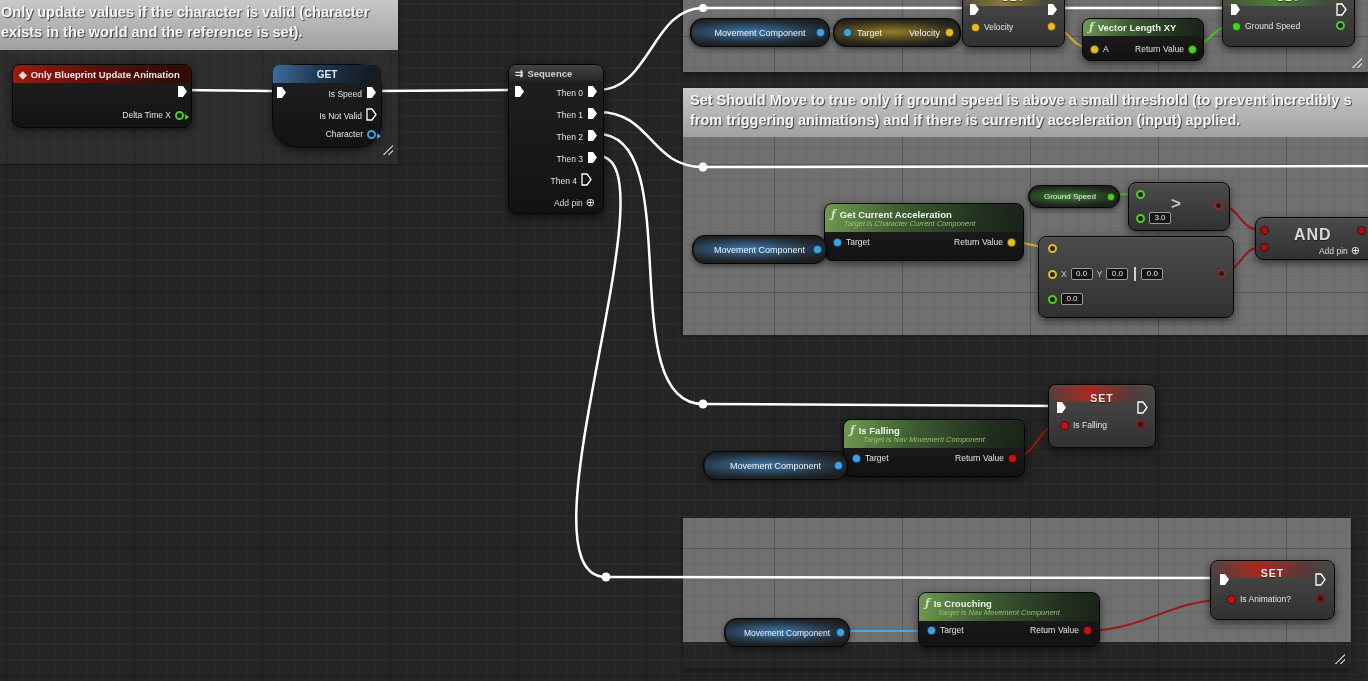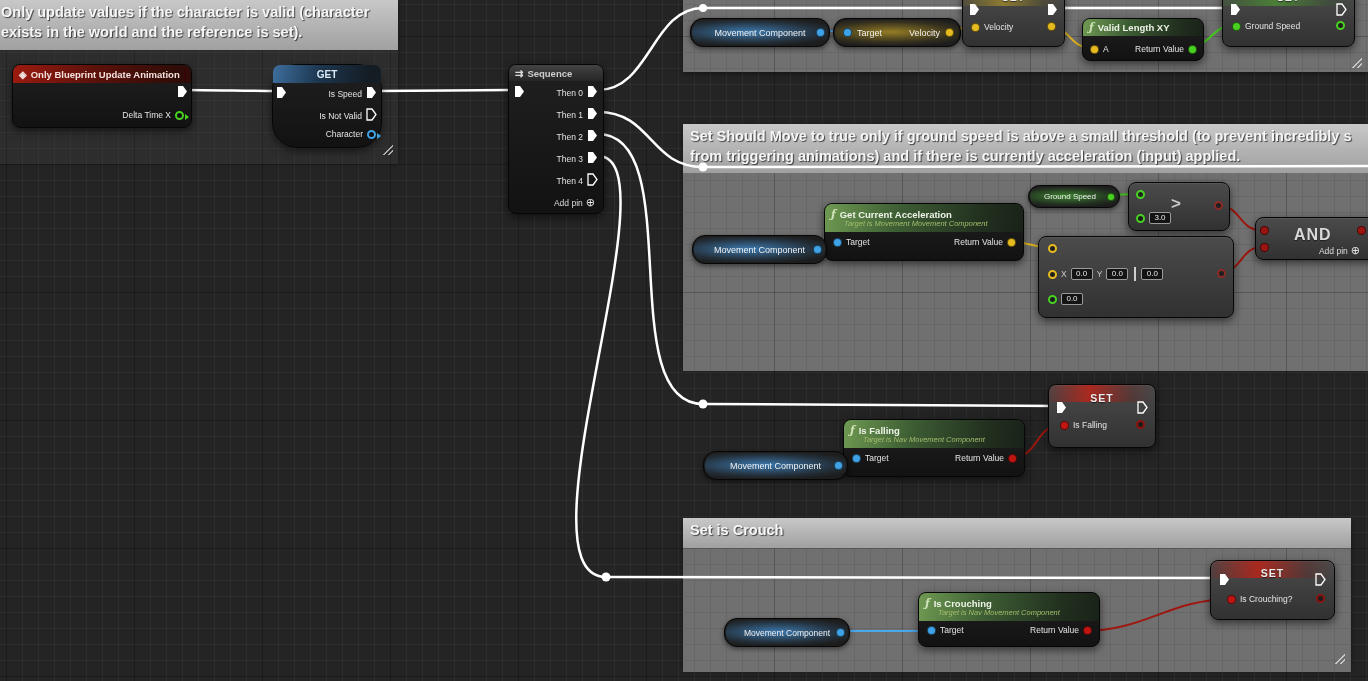--- a/index.html
+++ b/index.html
@@ -110,33 +110,30 @@
     </div>
     <div class="comment-body dark" style="height:114px;"></div>
     <div class="resize-handle" style="right:5px;bottom:5px;"></div>
   </div>
 
   <div class="comment" style="left:683px;top:0;width:685px;height:72px;">
     <div class="comment-body" style="height:72px;"></div>
     <div class="resize-handle" style="right:6px;bottom:4px;"></div>
   </div>
 
-  <div class="comment" style="left:683px;top:88px;width:685px;height:243px;margin-top:36px;">
+  <div class="comment" style="left:683px;top:88px;width:685px;height:243px;">
     <div class="comment-header" style="height:45px;">
       <div>Set Should Move to true only if ground speed is above a small threshold (to prevent incredibly s</div>
       <div>from triggering animations) and if there is currently acceleration (input) applied.</div>
     </div>
     <div class="comment-body" style="height:198px;"></div>
   </div>
 
 
   <div class="comment" style="left:683px;top:518px;width:668px;height:150px;">
-    <div class="comment-header" style="height:26px;">
-      <div>Set is Crouch</div>
-    </div>
     <div class="comment-body" style="height:124px;"></div>
     <div class="resize-handle" style="right:6px;bottom:4px;"></div>
   </div>
 
   <svg class="wires" width="1368" height="681" viewBox="0 0 1368 681">
     <g fill="none" stroke="#ffffff" stroke-width="2.5">
       <path d="M183,90 C215,90 248,91 277,91"></path>
       <path d="M375,91 C425,91 465,90 514,90"></path>
       <path d="M598,90 C650,90 652,8 703,8 L972,8"></path>
       <path d="M1050,8 L1232,8"></path>
@@ -245,21 +242,21 @@
       <span><svg width="11" height="13">
             <path d="M1,1 L6,1 L10,6.5 L6,12 L1,12 Z" fill="#fff"></path>
           </svg></span>
     </div>
     <div class="pr" style="right:5px;top:86px;">
       <span>Then 3</span>
       <span><svg width="11" height="13">
             <path d="M1,1 L6,1 L10,6.5 L6,12 L1,12 Z" fill="#fff"></path>
           </svg></span>
     </div>
-    <div class="pr" style="right:5px;top:108px;">
+    <div class="pr" style="right:11px;top:108px;">
       <span>Then 4</span>
       <span><svg width="11" height="13">
             <path d="M1,1 L6,1 L10,6.5 L6,12 L1,12 Z" fill="none" stroke="#fff" stroke-width="1.3"></path>
           </svg></span>
     </div>
     <div class="pr addpin" style="right:8px;top:132px;">
       <span>Add pin</span>
       <span class="plus">⊕</span>
     </div>
   </div>
@@ -296,21 +293,21 @@
       <span>Velocity</span>
     </div>
     <div class="pr" style="right:8px;top:33px;">
       <span class="dpin fill" style="background:#e6bb20;"></span>
     </div>
   </div>
 
   <div class="node" style="left:1082px;top:18px;width:120px;height:41px;">
     <div class="nhead h-fn" style="height:17px;">
       <span class="fnicon">ƒ</span>
-      <span style="font-size:9.5px;">Valid Length XY</span>
+      <span style="font-size:9.5px;">Vector Length XY</span>
     </div>
     <div class="pr" style="left:7px;top:25px;">
       <span class="dpin fill" style="background:#e6bb20;"></span>
       <span>A</span>
     </div>
     <div class="pr" style="right:6px;top:25px;">
       <span>Return Value</span>
       <span class="dpin fill" style="background:#49d121;"></span>
     </div>
   </div>
@@ -354,21 +351,21 @@
     <div class="gttxt abs" style="left:42px;top:11px;">&gt;</div>
     <div class="pr" style="right:6px;top:18px;">
       <span class="dpin ring" style="color:#8a2b28;"></span>
     </div>
   </div>
 
   <div class="node" style="left:824px;top:203px;width:198px;height:56px;">
     <div class="nhead h-fn two">
       <span class="fnicon">ƒ</span>
       <span style="font-size:9.5px;">Get Current Acceleration</span>
-      <span class="sub">Target is Movement Movement Component</span>
+      <span class="sub">Target is Character Current Component</span>
     </div>
     <div class="pr" style="left:8px;top:33px;">
       <span class="dpin fill" style="background:#3fa2e6;"></span>
       <span>Target</span>
     </div>
     <div class="pr" style="right:7px;top:33px;">
       <span>Return Value</span>
       <span class="dpin fill" style="background:#e6bb20;"></span>
     </div>
   </div>
@@ -470,21 +467,21 @@
           <path d="M1,1 L6,1 L10,6.5 L6,12 L1,12 Z" fill="#fff"></path>
         </svg>
     </div>
     <div class="pr" style="right:8px;top:12px;">
       <svg width="11" height="13">
           <path d="M1,1 L6,1 L10,6.5 L6,12 L1,12 Z" fill="none" stroke="#fff" stroke-width="1.3"></path>
         </svg>
     </div>
     <div class="pr" style="left:16px;top:33px;">
       <span class="dpin fill" style="background:#c01612;"></span>
-      <span>Is Crouching?</span>
+      <span>Is Animation?</span>
     </div>
     <div class="pr" style="right:9px;top:33px;">
       <span class="dpin ring" style="color:#8c1410;"></span>
     </div>
   </div>
 
   <div class="node" style="left:918px;top:592px;width:180px;height:53px;">
     <div class="nhead h-fn two">
       <span class="fnicon">ƒ</span>
       <span style="font-size:9.5px;">Is Crouching</span>

